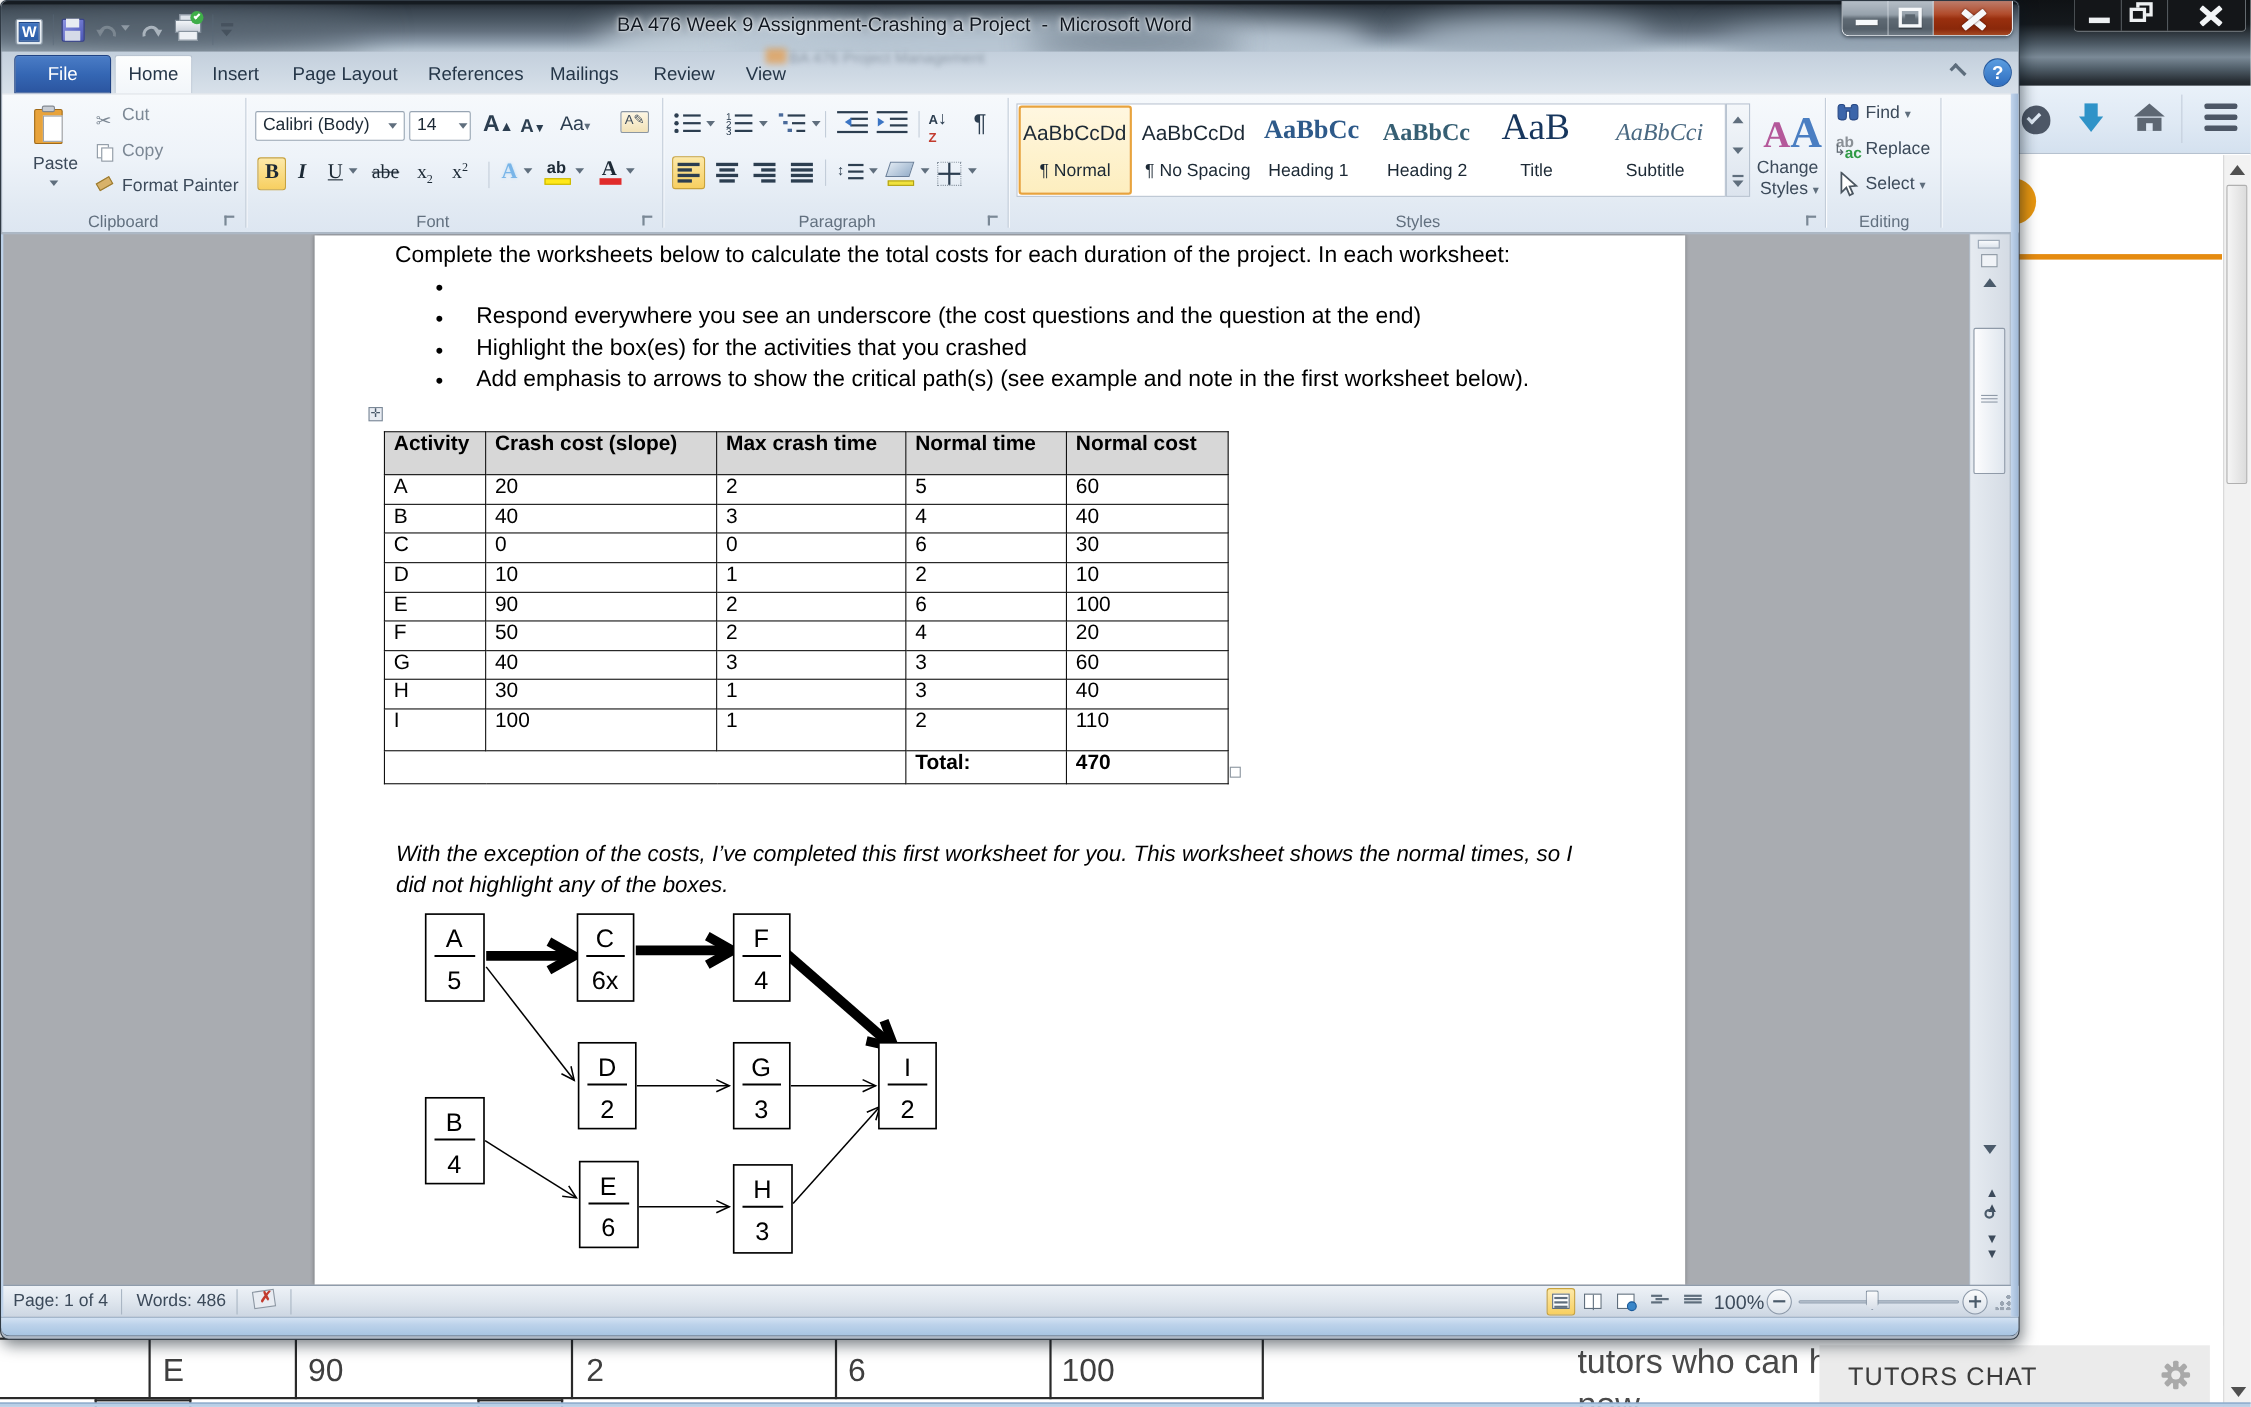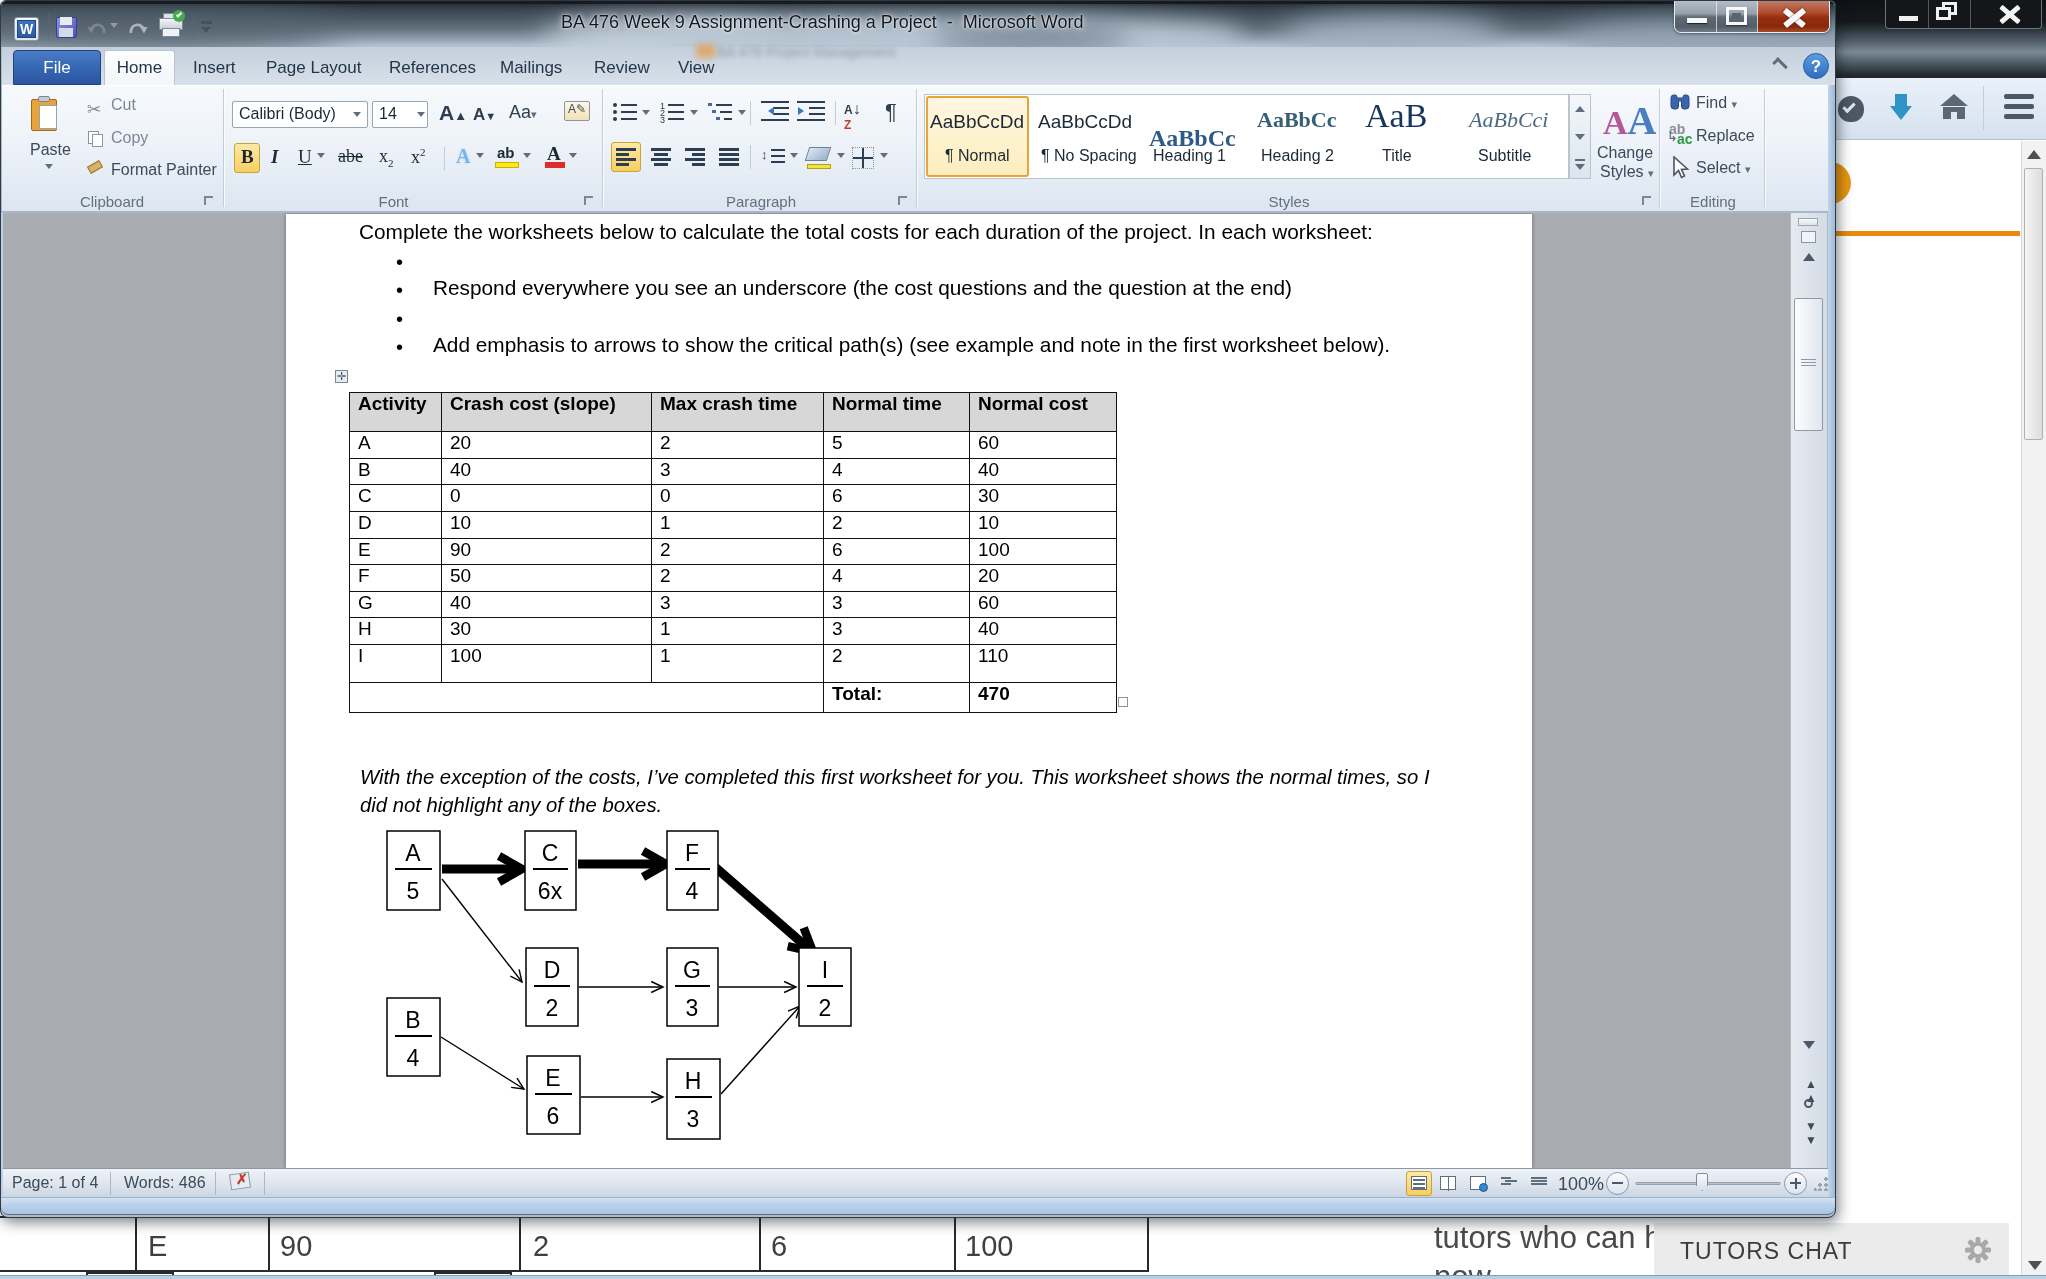--- a/index.html
+++ b/index.html
@@ -323,21 +323,21 @@
   </div>
   <div class="abs" style="left:879px;top:152px;width:0;height:0;border-left:4px solid transparent;border-right:4px solid transparent;border-top:5px solid #5f6e7d;"></div>
 
   <div class="abs" style="left:923px;top:93px;width:645px;height:85px;background:#fff;border:1px solid #b9c4d1;"></div>
 
   <div class="abs" style="left:925px;top:95px;width:103px;height:81px;border:2px solid #e8a33d;border-radius:3px;background:linear-gradient(180deg,#fff7e0,#fdeebf);"></div>
   <div class="abs" style="left:929px;top:110px;font-size:19px;color:#1c2935;">AaBbCcDd</div>
   <div class="abs" style="left:944px;top:146px;font-size:16px;color:#1c2935;">¶ Normal</div>
   <div class="abs" style="left:1037px;top:110px;font-size:19px;color:#1c2935;">AaBbCcDd</div>
   <div class="abs" style="left:1040px;top:146px;font-size:16px;color:#1c2935;">¶ No Spacing</div>
-  <div class="abs" style="left:1148px;top:104px;font-size:24px;color:#2e5a8a;font-weight:bold;font-family:'Liberation Serif',serif;margin-top:20px;">AaBbC‌c</div>
+  <div class="abs" style="left:1148px;top:104px;font-size:24px;color:#2e5a8a;font-weight:bold;font-family:'Liberation Serif',serif;">AaBbC‌c</div>
   <div class="abs" style="left:1152px;top:146px;font-size:16px;color:#1c2935;">Heading 1</div>
   <div class="abs" style="left:1256px;top:106px;font-size:22px;color:#365f73;font-weight:bold;font-family:'Liberation Serif',serif;">AaBbCc</div>
   <div class="abs" style="left:1260px;top:146px;font-size:16px;color:#1c2935;">Heading 2</div>
   <div class="abs" style="left:1364px;top:96px;font-size:34px;color:#17365d;font-family:'Liberation Serif',serif;">AaB</div>
   <div class="abs" style="left:1381px;top:146px;font-size:16px;color:#1c2935;">Title</div>
   <div class="abs" style="left:1468px;top:106px;font-size:22px;font-style:italic;color:#4a6982;font-family:'Liberation Serif',serif;">AaBbCci</div>
   <div class="abs" style="left:1477px;top:146px;font-size:16px;color:#1c2935;">Subtitle</div>
 
   <div class="abs" style="left:1568px;top:93px;width:22px;height:85px;background:linear-gradient(180deg,#f4f7fa,#dce4ee);border:1px solid #b9c4d1;"></div>
   <div class="abs" style="left:1574px;top:105px;width:0;height:0;border-left:5px solid transparent;border-right:5px solid transparent;border-bottom:6px solid #5f6e7d;"></div>
@@ -366,20 +366,21 @@
 
   <div class="abs" id="docarea" style="left:1px;top:212px;width:1788px;height:955px;background:#a9acb1;overflow:hidden;">
 
     <div class="abs" id="page" style="left:284px;top:1px;width:1246px;height:954px;background:#fff;box-shadow:0 0 4px rgba(0,0,0,.4);"></div>
 
     <div class="abs" style="left:357px;top:7px;width:1300px;font-size:20.8px;color:#000;white-space:nowrap;">Complete the worksheets below to calculate the total costs for each duration of the project. In each worksheet:</div>
     <div class="abs" style="left:394px;top:38px;font-size:20px;color:#000;">•</div>
     <div class="abs" style="left:394px;top:66px;font-size:20px;color:#000;">•</div>
     <div class="abs" style="left:431px;top:63px;font-size:20.8px;color:#000;">Respond everywhere you see an underscore (the cost questions and the question at the end)</div>
     <div class="abs" style="left:394px;top:95px;font-size:20px;color:#000;">•</div>
+    <div class="abs" style="left:431px;top:92px;font-size:20.8px;color:#000;">Highlight the box(es) for the activities that you crashed</div>
     <div class="abs" style="left:394px;top:123px;font-size:20px;color:#000;">•</div>
     <div class="abs" style="left:431px;top:120px;font-size:20.8px;color:#000;">Add emphasis to arrows to show the critical path(s) (see example and note in the first worksheet below).</div>
 
     <div class="abs" style="left:333px;top:157px;width:13px;height:13px;border:1px solid #7a8896;background:#e8ecf2;color:#4a5a6a;font-size:11px;line-height:11px;text-align:center;">✛</div>
 
     <table id="table" style="position:absolute;left:347px;top:179px;width:767px;border-collapse:collapse;table-layout:fixed;font-size:19px;color:#000;">
       <colgroup>
           <col style="width:92px">
           <col style="width:210px">
           <col style="width:172px">

